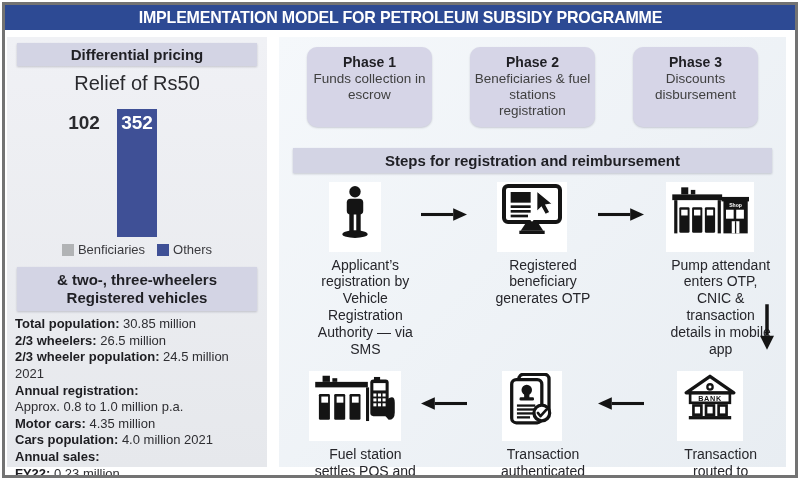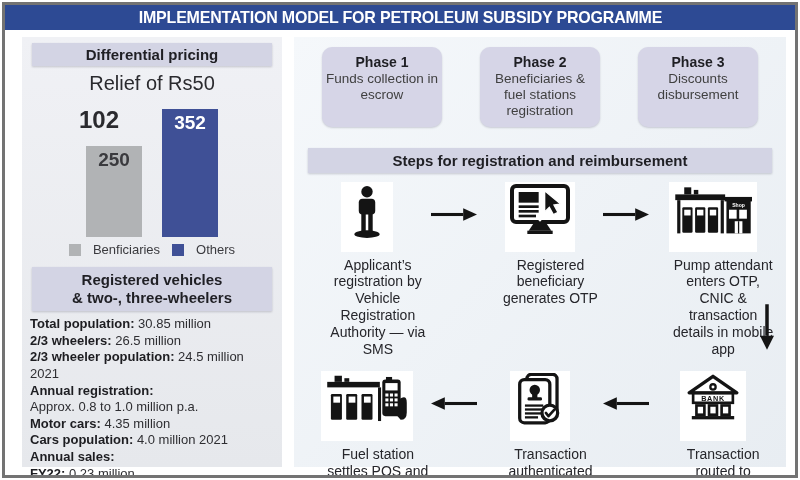--- a/index.html
+++ b/index.html
@@ -1,36 +1,36 @@
 <!DOCTYPE html>
 <html><head>
 <meta charset="utf-8">
 <style>
   html,body{margin:0;padding:0;background:#fff;}
   *{box-sizing:border-box;}
   .canvas{width:800px;height:480px;padding:2px;font-family:"Liberation Sans","DejaVu Sans",sans-serif;}
   .frame{height:100%;border:3px solid #737373;background:#fff;display:flex;flex-direction:column;overflow:hidden;}
   .header-bar{background:#2d4a94;color:#fff;height:25px;display:flex;align-items:center;justify-content:center;flex:0 0 auto;}
   .header-bar span{font-weight:bold;font-size:17px;letter-spacing:-0.2px;transform:scaleX(0.94);white-space:nowrap;}
-  .content{flex:1;display:flex;gap:12px;padding:7px 9px 8px 17px;min-height:0;}
+  .content{flex:1;display:flex;gap:12px;padding:7px 9px 8px 2px;min-height:0;}
 
   
   .left-col{width:260px;flex:0 0 auto;background:linear-gradient(180deg,#f0f1f5 0%,#e6e8ec 100%);padding:6px 8px;display:flex;flex-direction:column;}
   .lav-box{background:#d3d4e4;color:#1f1f24;font-weight:bold;text-align:center;box-shadow:0 1px 2px rgba(40,40,70,.22);}
   .pricing-header{font-size:15px;padding:3px 2px;margin:0 2px;}
   .chart{margin-top:4px;}
   .chart-title{text-align:center;font-size:20px;color:#2a2a2e;margin:2px 0 4px 0;}
   .chart-bars{position:relative;height:138px;display:flex;align-items:flex-end;justify-content:center;gap:20px;}
-  .bar{width:56px;position:relative;}
+  .bar{width:40px;position:relative;}
   .bar-value{position:absolute;top:3px;left:0;width:100%;text-align:center;font-weight:bold;font-size:19px;}
   .bar-value.dark{color:#3a3a3e;}
   .bar-value.light{color:#fff;}
-  .diff-label{position:absolute;left:34px;bottom:103px;width:70px;text-align:center;font-weight:bold;font-size:24px;color:#2a2a2e;}
+  .diff-label{position:absolute;left:34px;bottom:103px;width:70px;text-align:center;font-weight:bold;font-size:19px;color:#2a2a2e;}
   .legend{display:flex;justify-content:center;gap:12px;margin-top:5px;font-size:13px;color:#3a3a3e;}
-  .legend-item{display:flex;align-items:center;gap:12px;}
+  .legend-item{display:flex;align-items:center;gap:4px;}
   .swatch{width:12px;height:12px;display:inline-block;}
   .vehicles-header{font-size:15px;line-height:1.2;padding:4px 2px;margin:10px 2px 5px 2px;}
   .stats{font-size:13px;line-height:1.28;color:#2e2e32;}
   .stat-line b{color:#1d1d21;}
 
   
   .right-col{flex:1;background:linear-gradient(135deg,#f5f8fb 0%,#e8edf2 100%);padding:8px 8px 4px 8px;display:flex;flex-direction:column;min-width:0;}
   .phases{display:flex;gap:38px;padding:2px 20px 0 20px;}
   .phase-box{flex:1;background:#d6d5e7;border-radius:10px;text-align:center;padding:7px 4px;box-shadow:0 1px 2px rgba(40,40,70,.2);}
   .phase-title{font-weight:bold;font-size:14px;color:#1f1f24;}
@@ -59,42 +59,39 @@
 
     <div class="content">
 
       <div class="left-col">
         <div class="lav-box pricing-header">Differential pricing</div>
 
         <div class="chart">
           <div class="chart-title">Relief of Rs50</div>
           <div class="chart-bars">
             <div class="diff-label">102</div>
-            <div class="bar" style="height: 91px; background: rgb(177, 179, 181);">
-              <div class="bar-value dark">250</div>
-            </div>
             <div class="bar" style="height: 128px; background: rgb(63, 80, 150);">
               <div class="bar-value light">352</div>
             </div>
           </div>
           <div class="legend">
             <div class="legend-item">
               <span class="swatch" style="background: rgb(177, 179, 181);"></span>
               <span>Benficiaries</span>
             </div>
             <div class="legend-item">
               <span class="swatch" style="background: rgb(63, 80, 150);"></span>
               <span>Others</span>
             </div>
           </div>
         </div>
 
         <div class="lav-box vehicles-header">
+          <div>&amp; two-, three-wheelers</div>
           <div>Registered vehicles</div>
-          <div>&amp; two-, three-wheelers</div>
         </div>
 
         <div class="stats">
           <div class="stat-line"><b>Total population:</b><span> 30.85 million</span></div>
           <div class="stat-line"><b>2/3 wheelers:</b><span> 26.5 million</span></div>
           <div class="stat-line"><b>2/3 wheeler population:</b><span> 24.5 million 2021</span></div>
           <div class="stat-line"><b>Annual registration:</b><span></span></div>
           <div class="stat-line"><b></b><span>Approx. 0.8 to 1.0 million p.a.</span></div>
           <div class="stat-line"><b>Motor cars:</b><span> 4.35 million</span></div>
           <div class="stat-line"><b>Cars population:</b><span> 4.0 million 2021</span></div>

